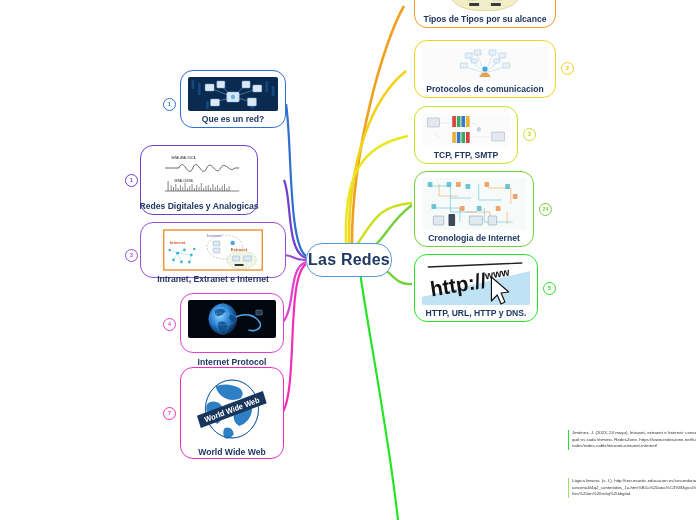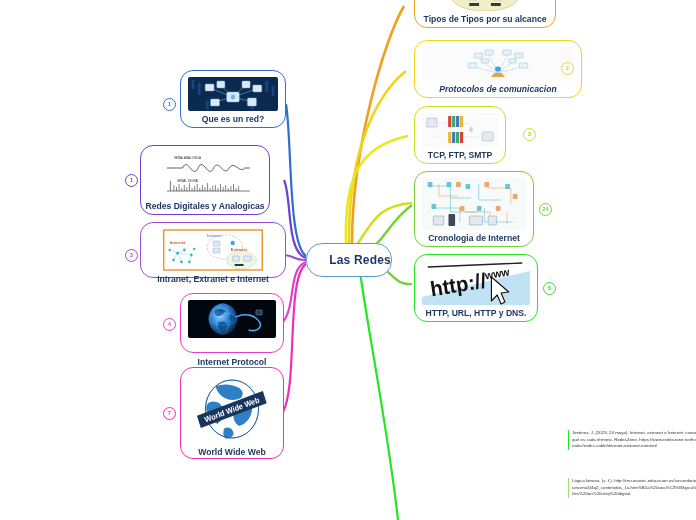--- a/index.html
+++ b/index.html
@@ -5,22 +5,22 @@
   html,body{margin:0;padding:0;background:#ffffff;}
   body{width:696px;height:520px;position:relative;overflow:hidden;
        font-family:"Liberation Sans",sans-serif;}
   #canvas{position:absolute;left:0;top:0;width:696px;height:520px;}
   svg.links{position:absolute;left:0;top:0;width:696px;height:520px;pointer-events:none;}
 
   
   .center-node{
     position:absolute;left:306px;top:243px;width:84px;height:32px;
     border:1.6px solid #5b9bd5;border-radius:16px;background:#ffffff;
-    display:flex;align-items:center;justify-content:flex-end;
-    font-size:12px;font-weight:bold;color:#1f3864;z-index:30;letter-spacing:.2px;
+    display:flex;align-items:center;justify-content:center;
+    font-size:16px;font-weight:bold;color:#1f3864;z-index:30;letter-spacing:.2px;
   }
 
   
   .node{position:absolute;background:#ffffff;border-radius:13px;
         border:1.4px solid #888;box-sizing:border-box;z-index:20;
         display:flex;flex-direction:column;align-items:center;
         padding:6px 7px 4px 7px;}
   .node .thumb{width:100%;border-radius:2px;overflow:hidden;position:relative;
                background:#f4f4f4;flex:0 0 auto;}
   .node .label{font-size:8.6px;font-weight:bold;color:#1f3864;
@@ -118,21 +118,21 @@
         </g>
         <circle cx="50" cy="20" r="2.4" fill="#63b8f0"></circle>
       </svg>
     </div>
     <div class="label">Que es un red?</div>
   </div>
   <div class="badge b-blue" style="left:163px;top:98px;">
     <span>1</span>
   </div>
 
-  <div class="node n-violet" style="left:140px;top:145px;width:130px;height:70px;">
+  <div class="node n-violet" style="left:140px;top:145px;width:118px;height:70px;">
     <div class="thumb" style="height:46px;background:#fff;">
       <svg viewBox="0 0 132 46" preserveAspectRatio="none">
         <rect width="132" height="46" fill="#ffffff"></rect>
         <text x="30" y="7" font-size="3.4" fill="#222" font-family="Liberation Sans">SEÑAL ANALOGICA</text>
         <path d="M22,16 H40" stroke="#111" stroke-width=".7" fill="none"></path>
         <path d="M40,16 C46,4 52,28 58,16 C64,4 70,28 76,16 C82,6 88,26 94,16 C100,8 106,22 112,16" stroke="#111" stroke-width=".7" fill="none"></path>
         <path d="M112,16 H118" stroke="#111" stroke-width=".7" fill="none"></path>
         <text x="34" y="30" font-size="3.4" fill="#222" font-family="Liberation Sans">SEÑAL DIGITAL</text>
         <path d="M22,39 H118" stroke="#111" stroke-width=".6"></path>
         <path d="M26,39 V29" stroke="#111" stroke-width=".6"></path>
@@ -257,21 +257,21 @@
         <g fill="#dfe9f5" stroke="#8aa6c0" stroke-width=".4">
           <rect x="46" y="20" width="10" height="7" rx="1"></rect>
           <rect x="72" y="20" width="10" height="7" rx="1"></rect>
           <rect x="59" y="15" width="11" height="8" rx="1"></rect>
         </g>
       </svg>
     </div>
     <div class="label">Tipos de Tipos por su alcance</div>
   </div>
 
-  <div class="node n-yellow" style="left:414px;top:40px;width:168px;height:58px;font-style:italic;">
+  <div class="node n-yellow" style="left:414px;top:40px;width:142px;height:58px;">
     <div class="thumb" style="height:34px;background:#fbfbfb;">
       <svg viewBox="0 0 128 34" preserveAspectRatio="none">
         <rect width="128" height="34" fill="#fbfbfb"></rect>
         <g stroke="#9fd0e8" stroke-width=".5" fill="none">
           <path d="M64,26 L48,12 M64,26 L56,8 M64,26 L72,8 M64,26 L80,12 M64,26 L44,20 M64,26 L84,20"></path>
         </g>
         <g fill="#e8f2f8" stroke="#7fb6d8" stroke-width=".4">
           <rect x="44" y="6" width="7" height="5" rx=".6"></rect>
           <rect x="53" y="3" width="7" height="5" rx=".6"></rect>
           <rect x="68" y="3" width="7" height="5" rx=".6"></rect>
@@ -284,21 +284,21 @@
         <circle cx="64" cy="22" r="2.6" fill="#4aa3d8"></circle>
         <path d="M58,30 L70,30 L67,26 L61,26 Z" fill="#e8a24a"></path>
       </svg>
     </div>
     <div class="label">Protocolos de comunicacion</div>
   </div>
   <div class="badge b-yellow" style="left:561px;top:62px;">
     <span>2</span>
   </div>
 
-  <div class="node n-ygreen" style="left:414px;top:106px;width:92px;height:58px;">
+  <div class="node n-ygreen" style="left:414px;top:106px;width:104px;height:58px;">
     <div class="thumb" style="height:34px;background:#fbfbfb;">
       <svg viewBox="0 0 96 34" preserveAspectRatio="none">
         <rect width="96" height="34" fill="#fbfbfb"></rect>
         <g fill="#e3e9ef" stroke="#8fa4b8" stroke-width=".5">
           <rect x="6" y="5" width="13" height="9" rx=".8"></rect>
           <rect x="76" y="19" width="14" height="9" rx=".8"></rect>
         </g>
         <g>
           <rect x="33" y="3" width="4" height="11" fill="#d9413f"></rect>
           <rect x="38" y="3" width="4" height="11" fill="#41a85f"></rect>

